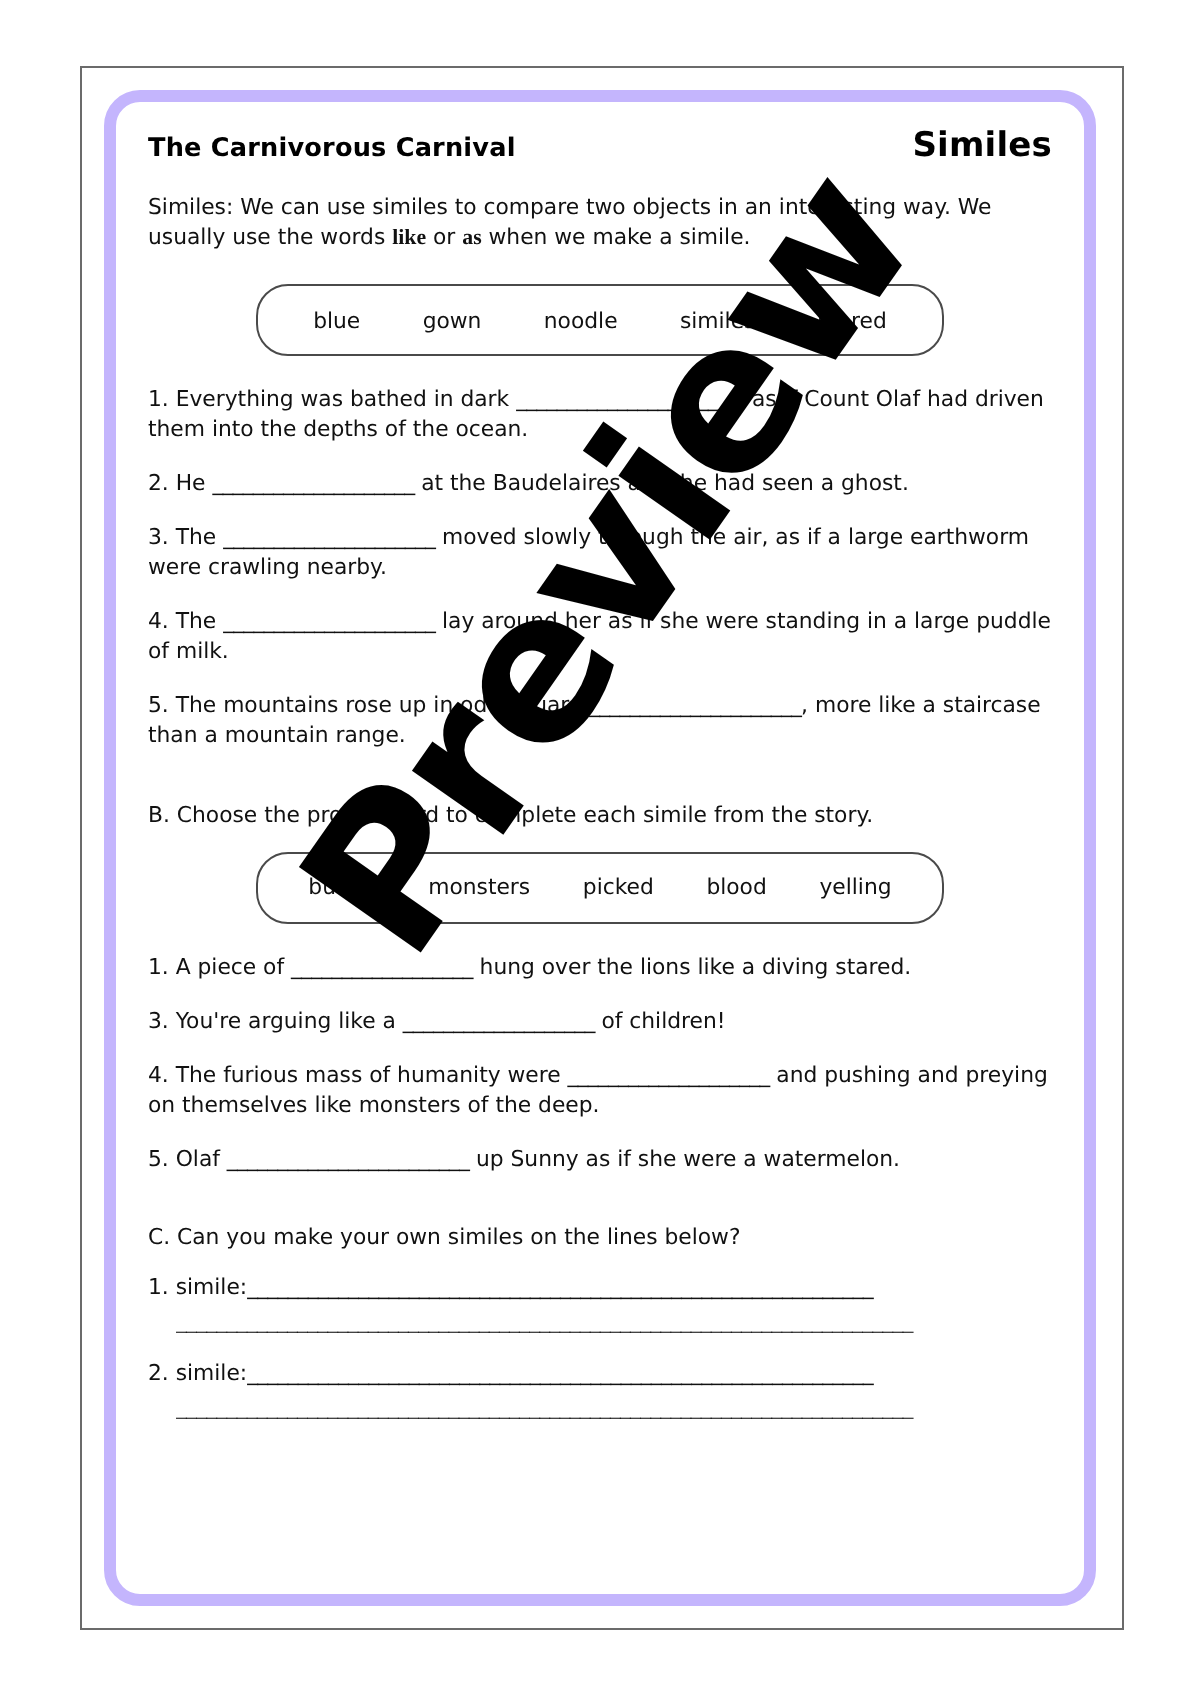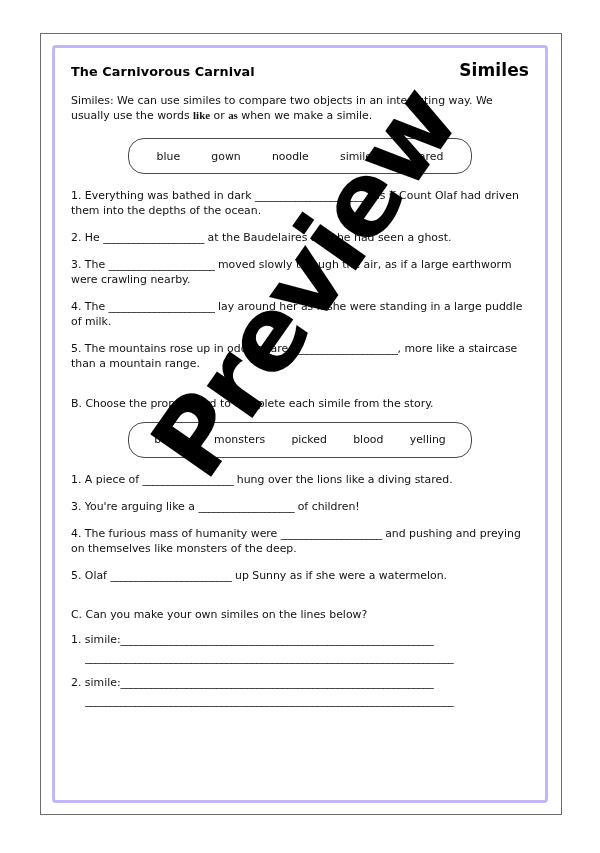--- a/index.html
+++ b/index.html
@@ -22,22 +22,22 @@
     left: 40px; top: 33px;
     width: 522px; height: 782px;
     border: 1px solid #6b6b6b;
     background: #ffffff;
   }
   
   #content-card {
     position: absolute;
     left: 52px; top: 45px;
     width: 496px; height: 758px;
-    border: 3px solid #c4b5fd;
-    border-radius: 4px;
+    border: 6px solid #c4b5fd;
+    border-radius: 18px;
     background: #ffffff;
     padding: 12px 16px 10px 16px;
     overflow: hidden;
   }
 
   .hdr {
     display: flex;
     justify-content: space-between;
     align-items: baseline;
     font-weight: bold;
@@ -98,20 +98,21 @@
     font-size: 10.9px;
     line-height: 1.35;
     color: #111;
     margin: 0 0 3px 0;
     white-space: nowrap;
     overflow: hidden;
   }
   .cline .rule { letter-spacing: -0.4px; }
   .cline-blank {
     margin: 0 0 11px 14px;
+    font-family: Liberation Serif, serif;
   }
 
   
   #watermark {
     position: absolute;
     left: 0; top: 0;
     width: 600px; height: 853px;
     pointer-events: none;
     z-index: 40;
   }

